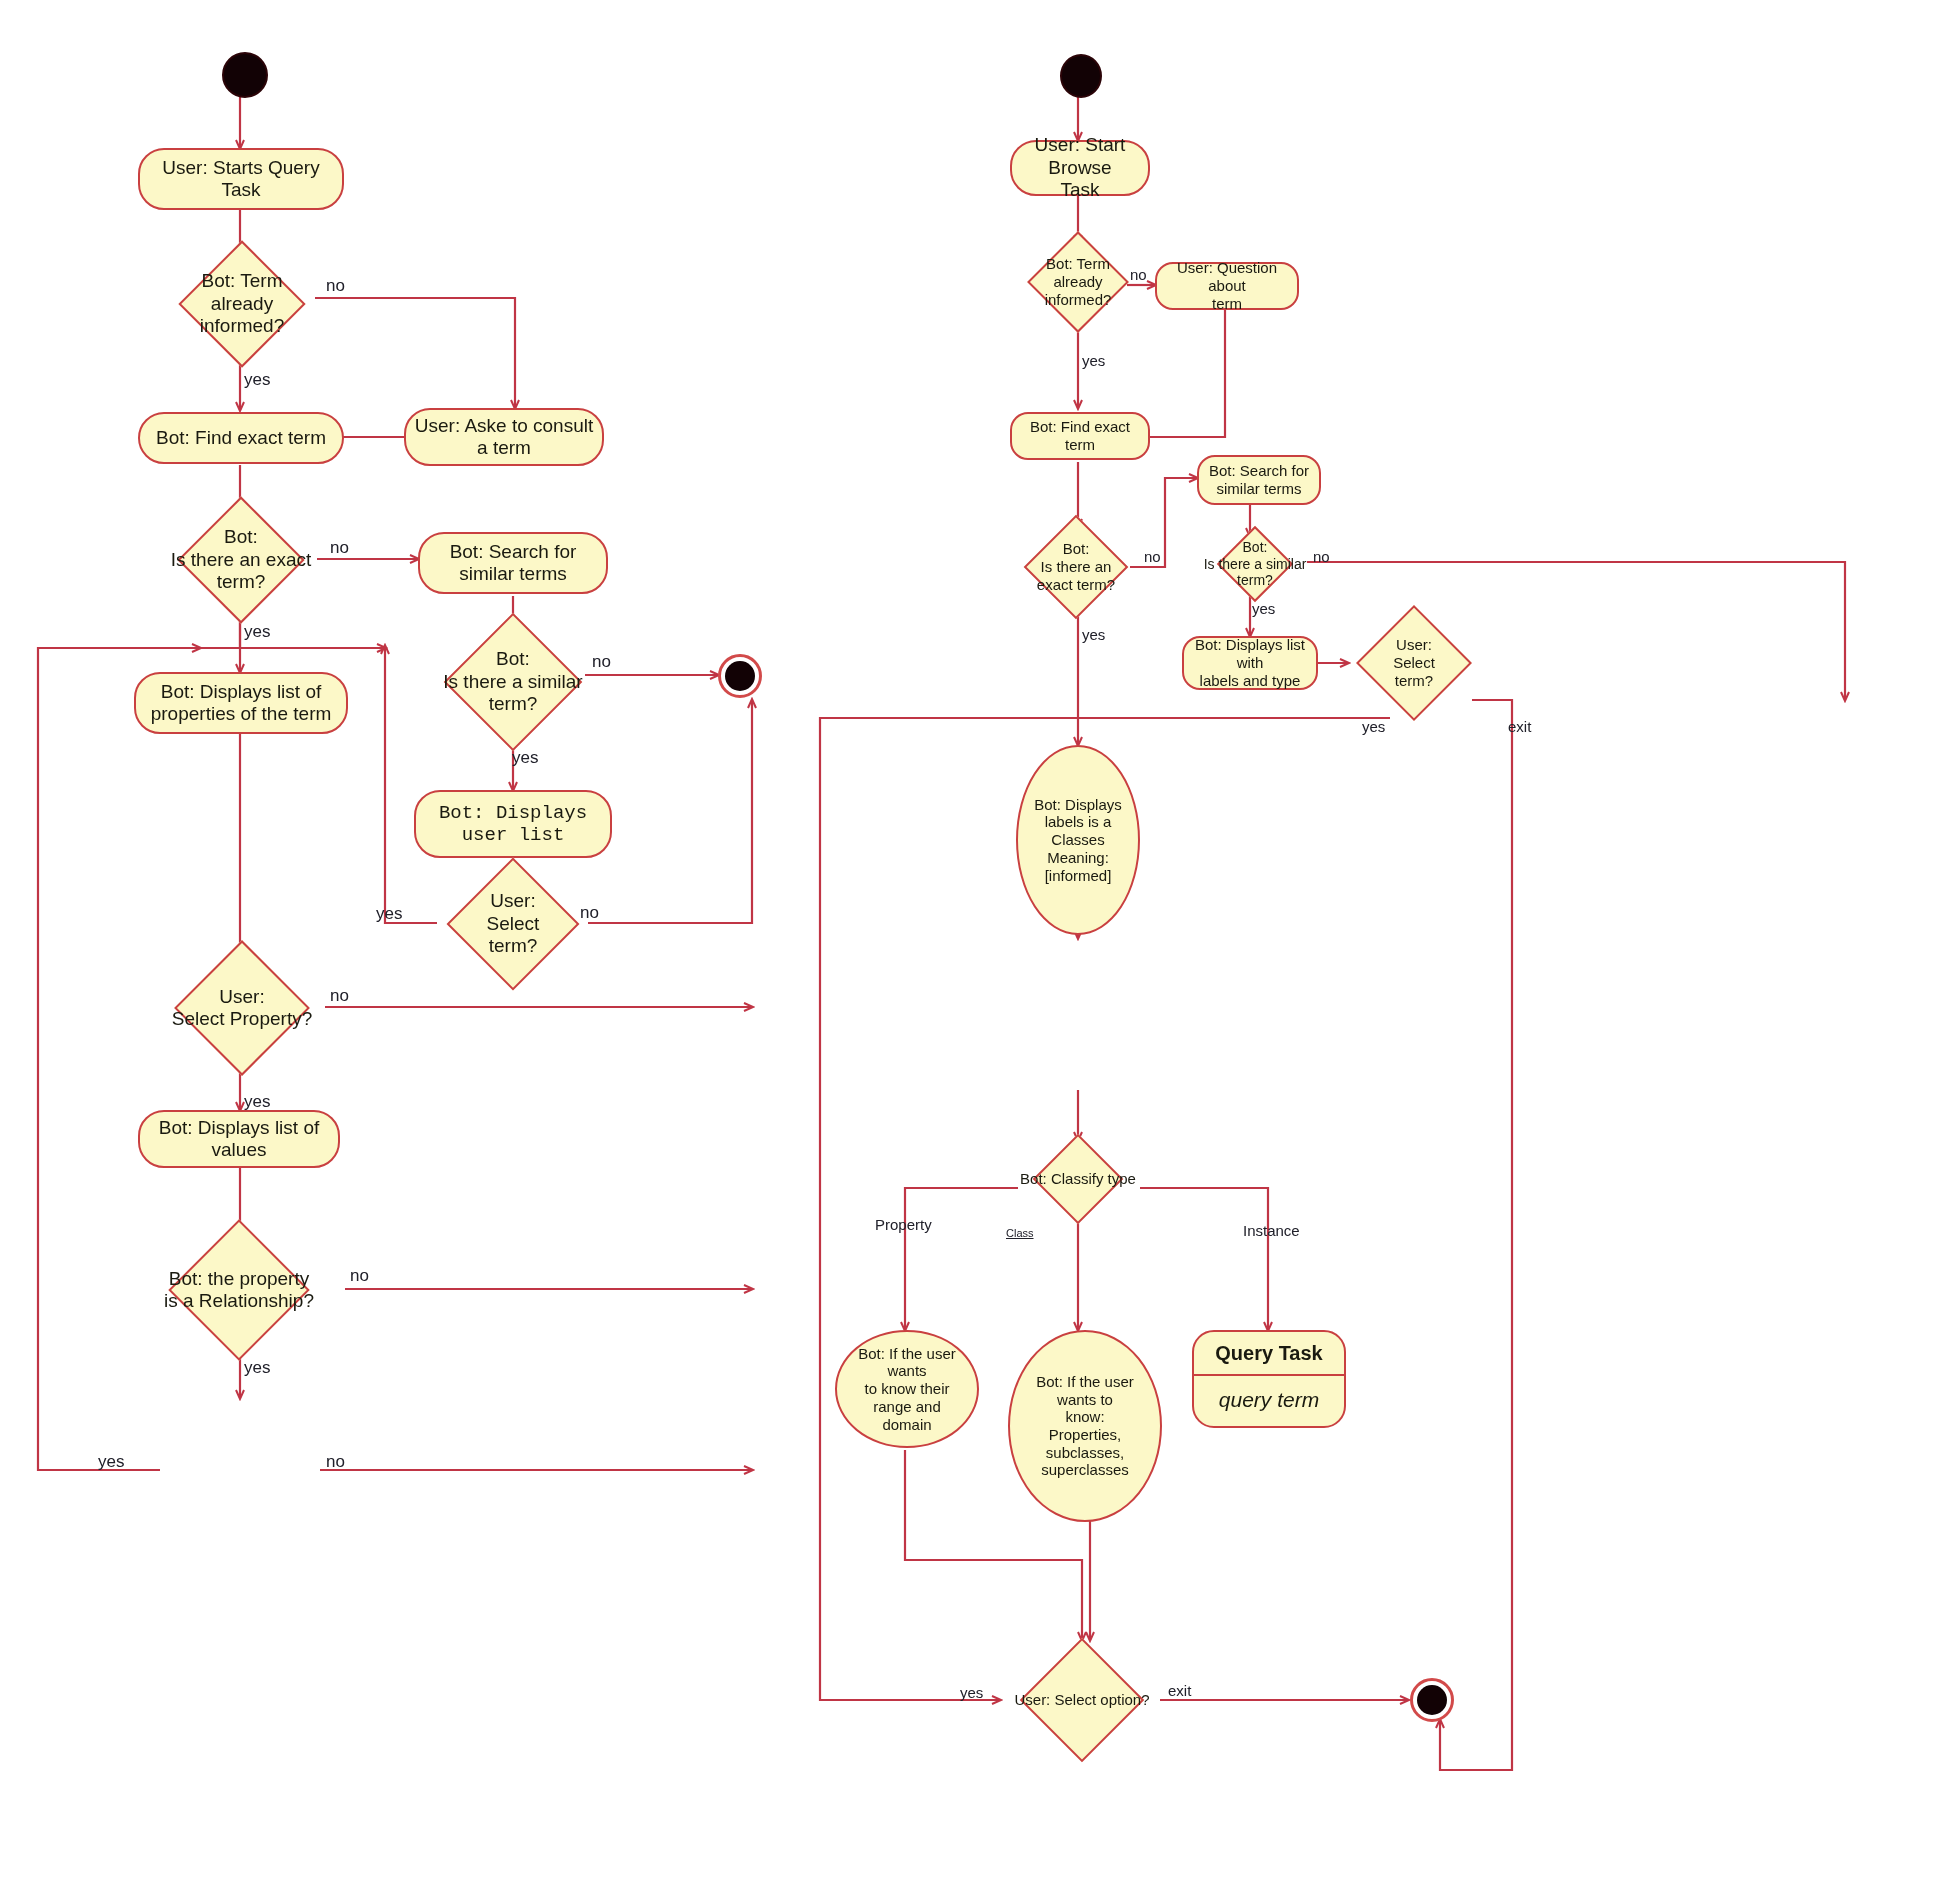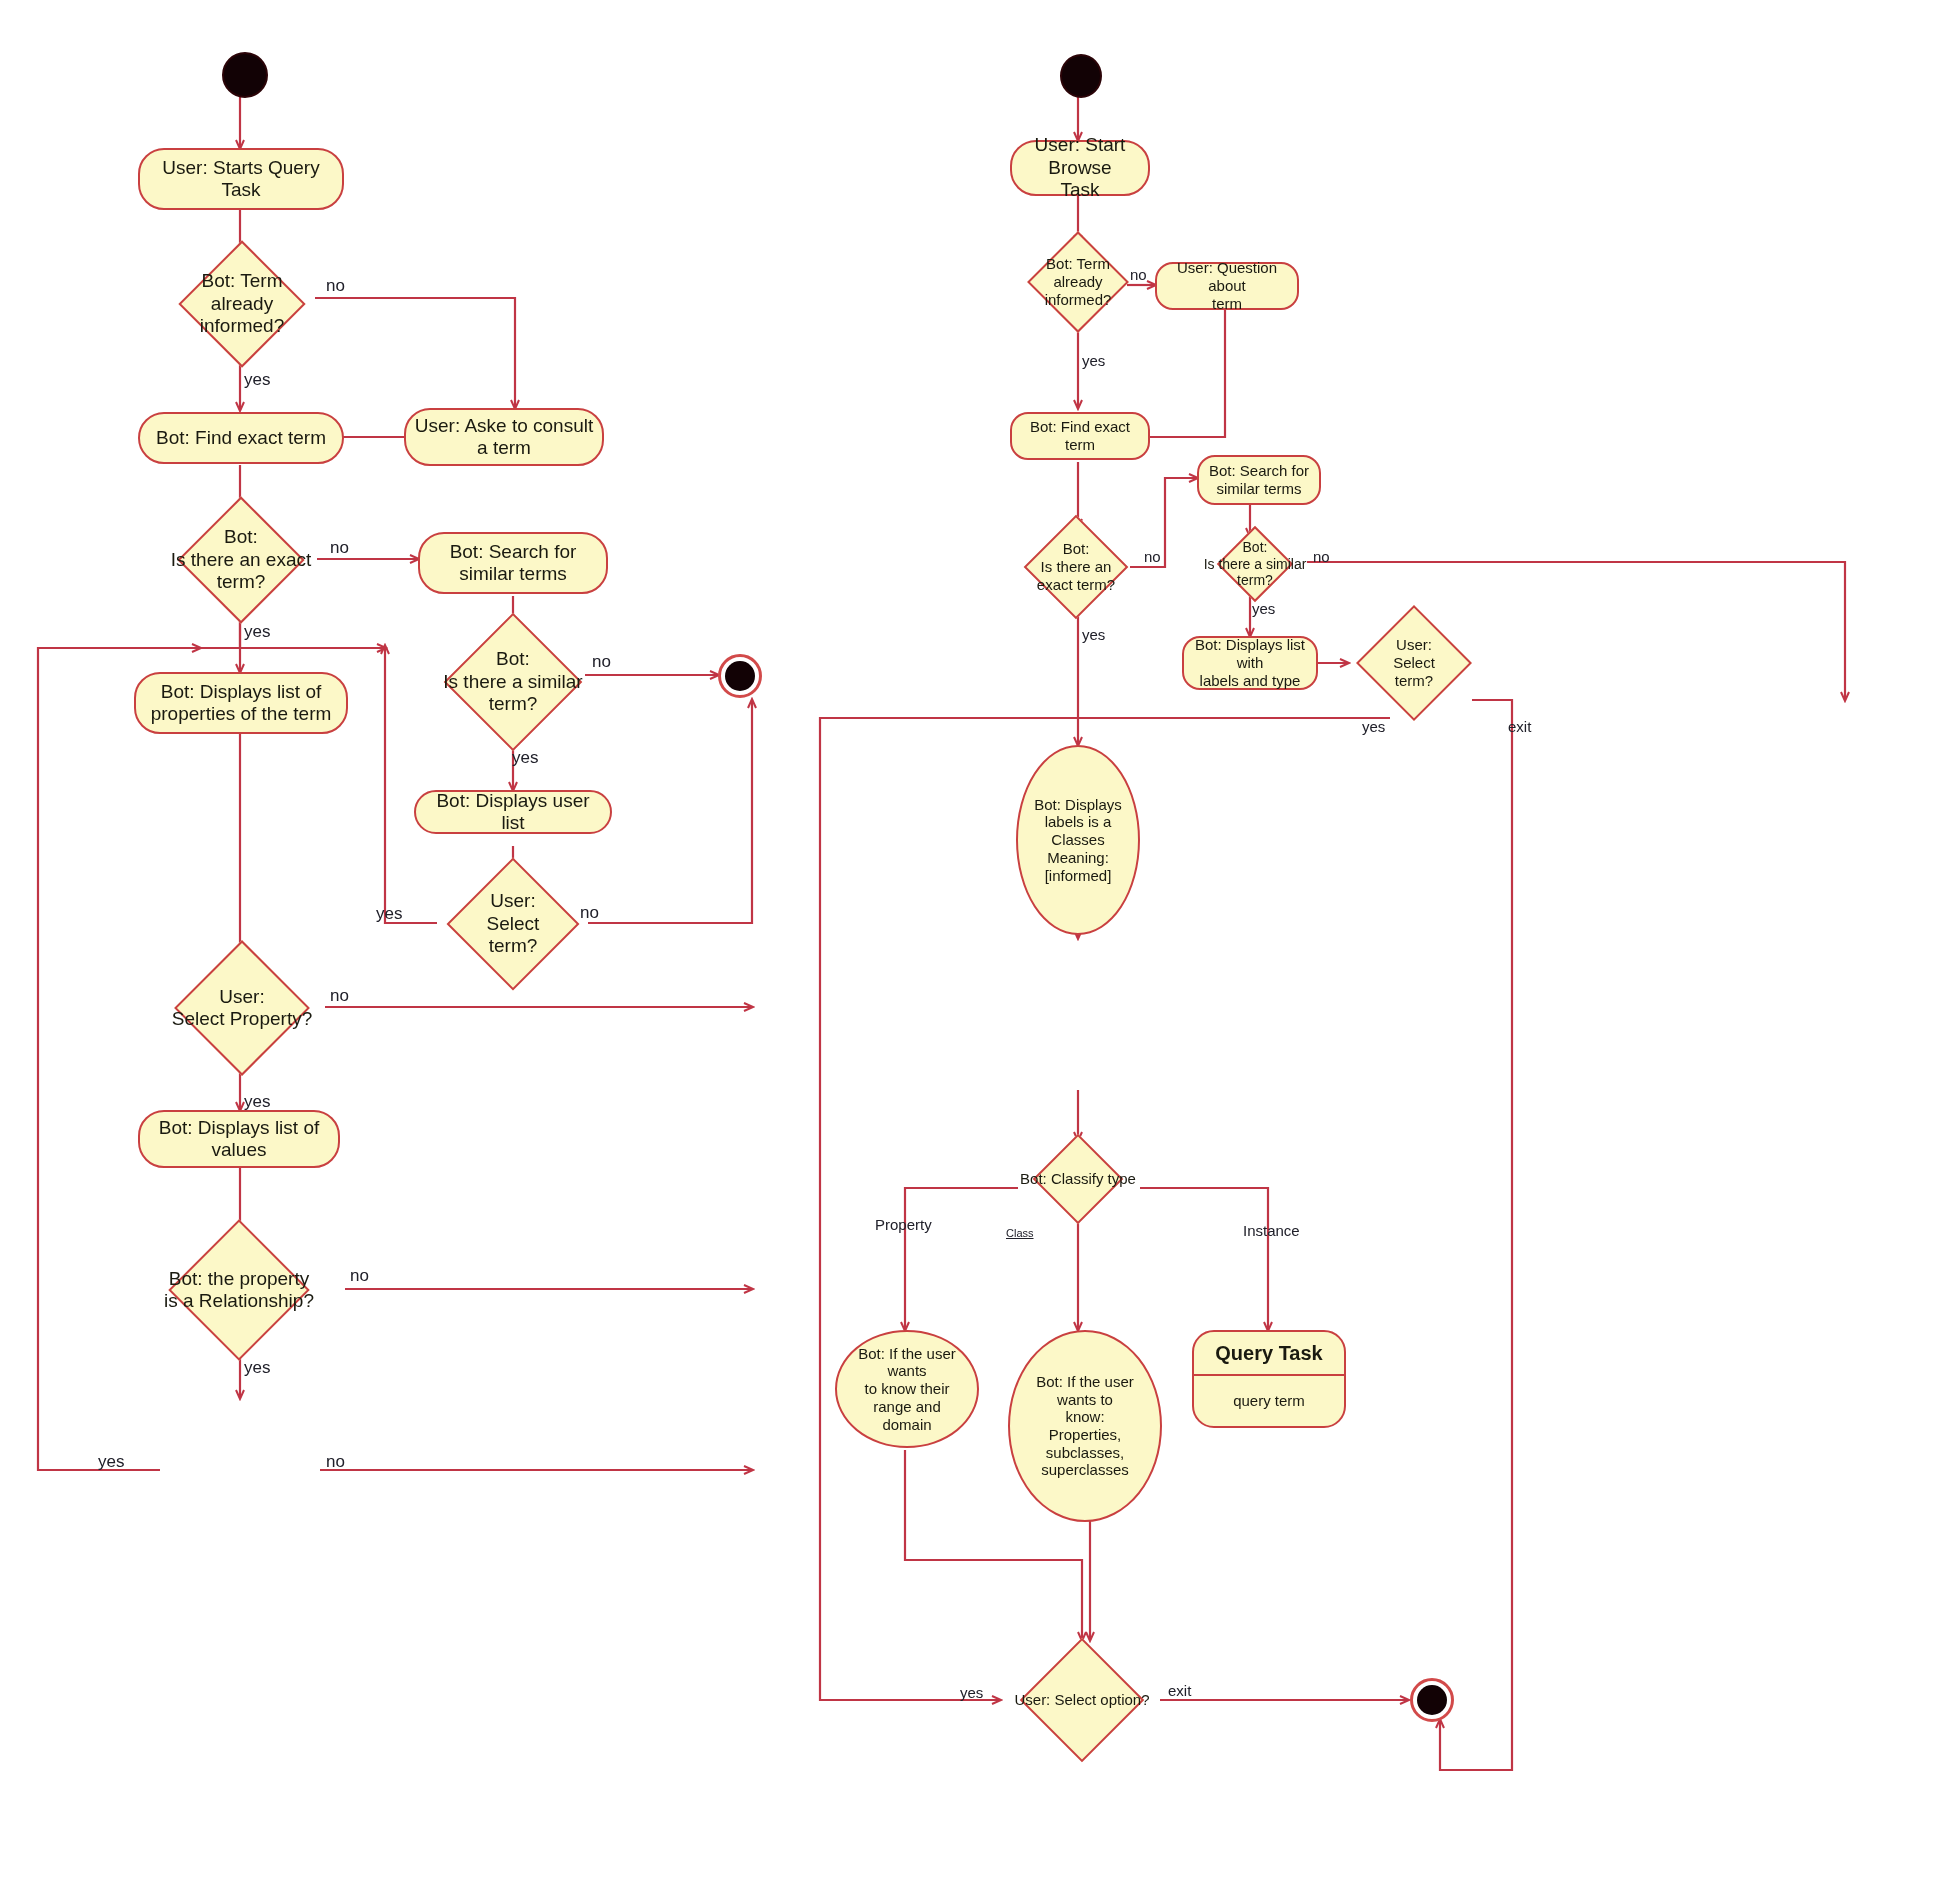--- a/index.html
+++ b/index.html
@@ -270,21 +270,21 @@
     <div class="dlabel">Bot:
 Is there a similar
 term?</div>
   </div>
   <div class="elabel" style="left:592px; top:652px;">no</div>
   <div class="elabel" style="left:512px; top:748px;">yes</div>
 
   <div class="node act" style="left:134px; top:672px; width:214px; height:62px;">Bot: Displays list of
 properties of the term</div>
 
-  <div class="node act" style="left:414px; top:790px; width:198px; height:44px;">Bot: Displays user list</div>
+  <div class="node act" style="left:414px; top:790px; width:198px; height:68px;font-family:Liberation Mono, monospace;">Bot: Displays user list</div>
 
   <div class="node dec" style="left:430px; top:866px; width:166px; height:116px;">
     <div class="dshape" style="width:90px;height:90px;"></div>
     <div class="dlabel">User:
 Select
 term?</div>
   </div>
   <div class="elabel" style="left:376px; top:904px;">yes</div>
   <div class="elabel" style="left:580px; top:903px;">no</div>
 
@@ -381,21 +381,21 @@
 domain</div>
 
   <div class="node oval" style="left:1008px; top:1330px; width:154px; height:192px; font-size:15px;">Bot: If the user wants to
 know:
 Properties, subclasses,
 superclasses</div>
 
   <div class="node objnode" style="left:1192px; top:1330px; width:154px; height:98px;">
     <div class="objtitle">Query Task</div>
     <div class="objdiv"></div>
-    <div class="objbody" style="font-size:15px;">query term</div>
+    <div class="objbody" style="font-size:21px;font-style:italic;">query term</div>
   </div>
 
   <div class="node dec" style="left:1000px; top:1640px; width:164px; height:120px;">
     <div class="dshape" style="width:84px;height:84px;"></div>
     <div class="dlabel" style="font-size:15px;">User: Select option?</div>
   </div>
   <div class="elabel" style="left:960px; top:1684px; font-size:15px;">yes</div>
   <div class="elabel" style="left:1168px; top:1682px; font-size:15px;">exit</div>
 
   <div class="final" style="left:1410px; top:1678px; width:44px; height:44px;"></div>

